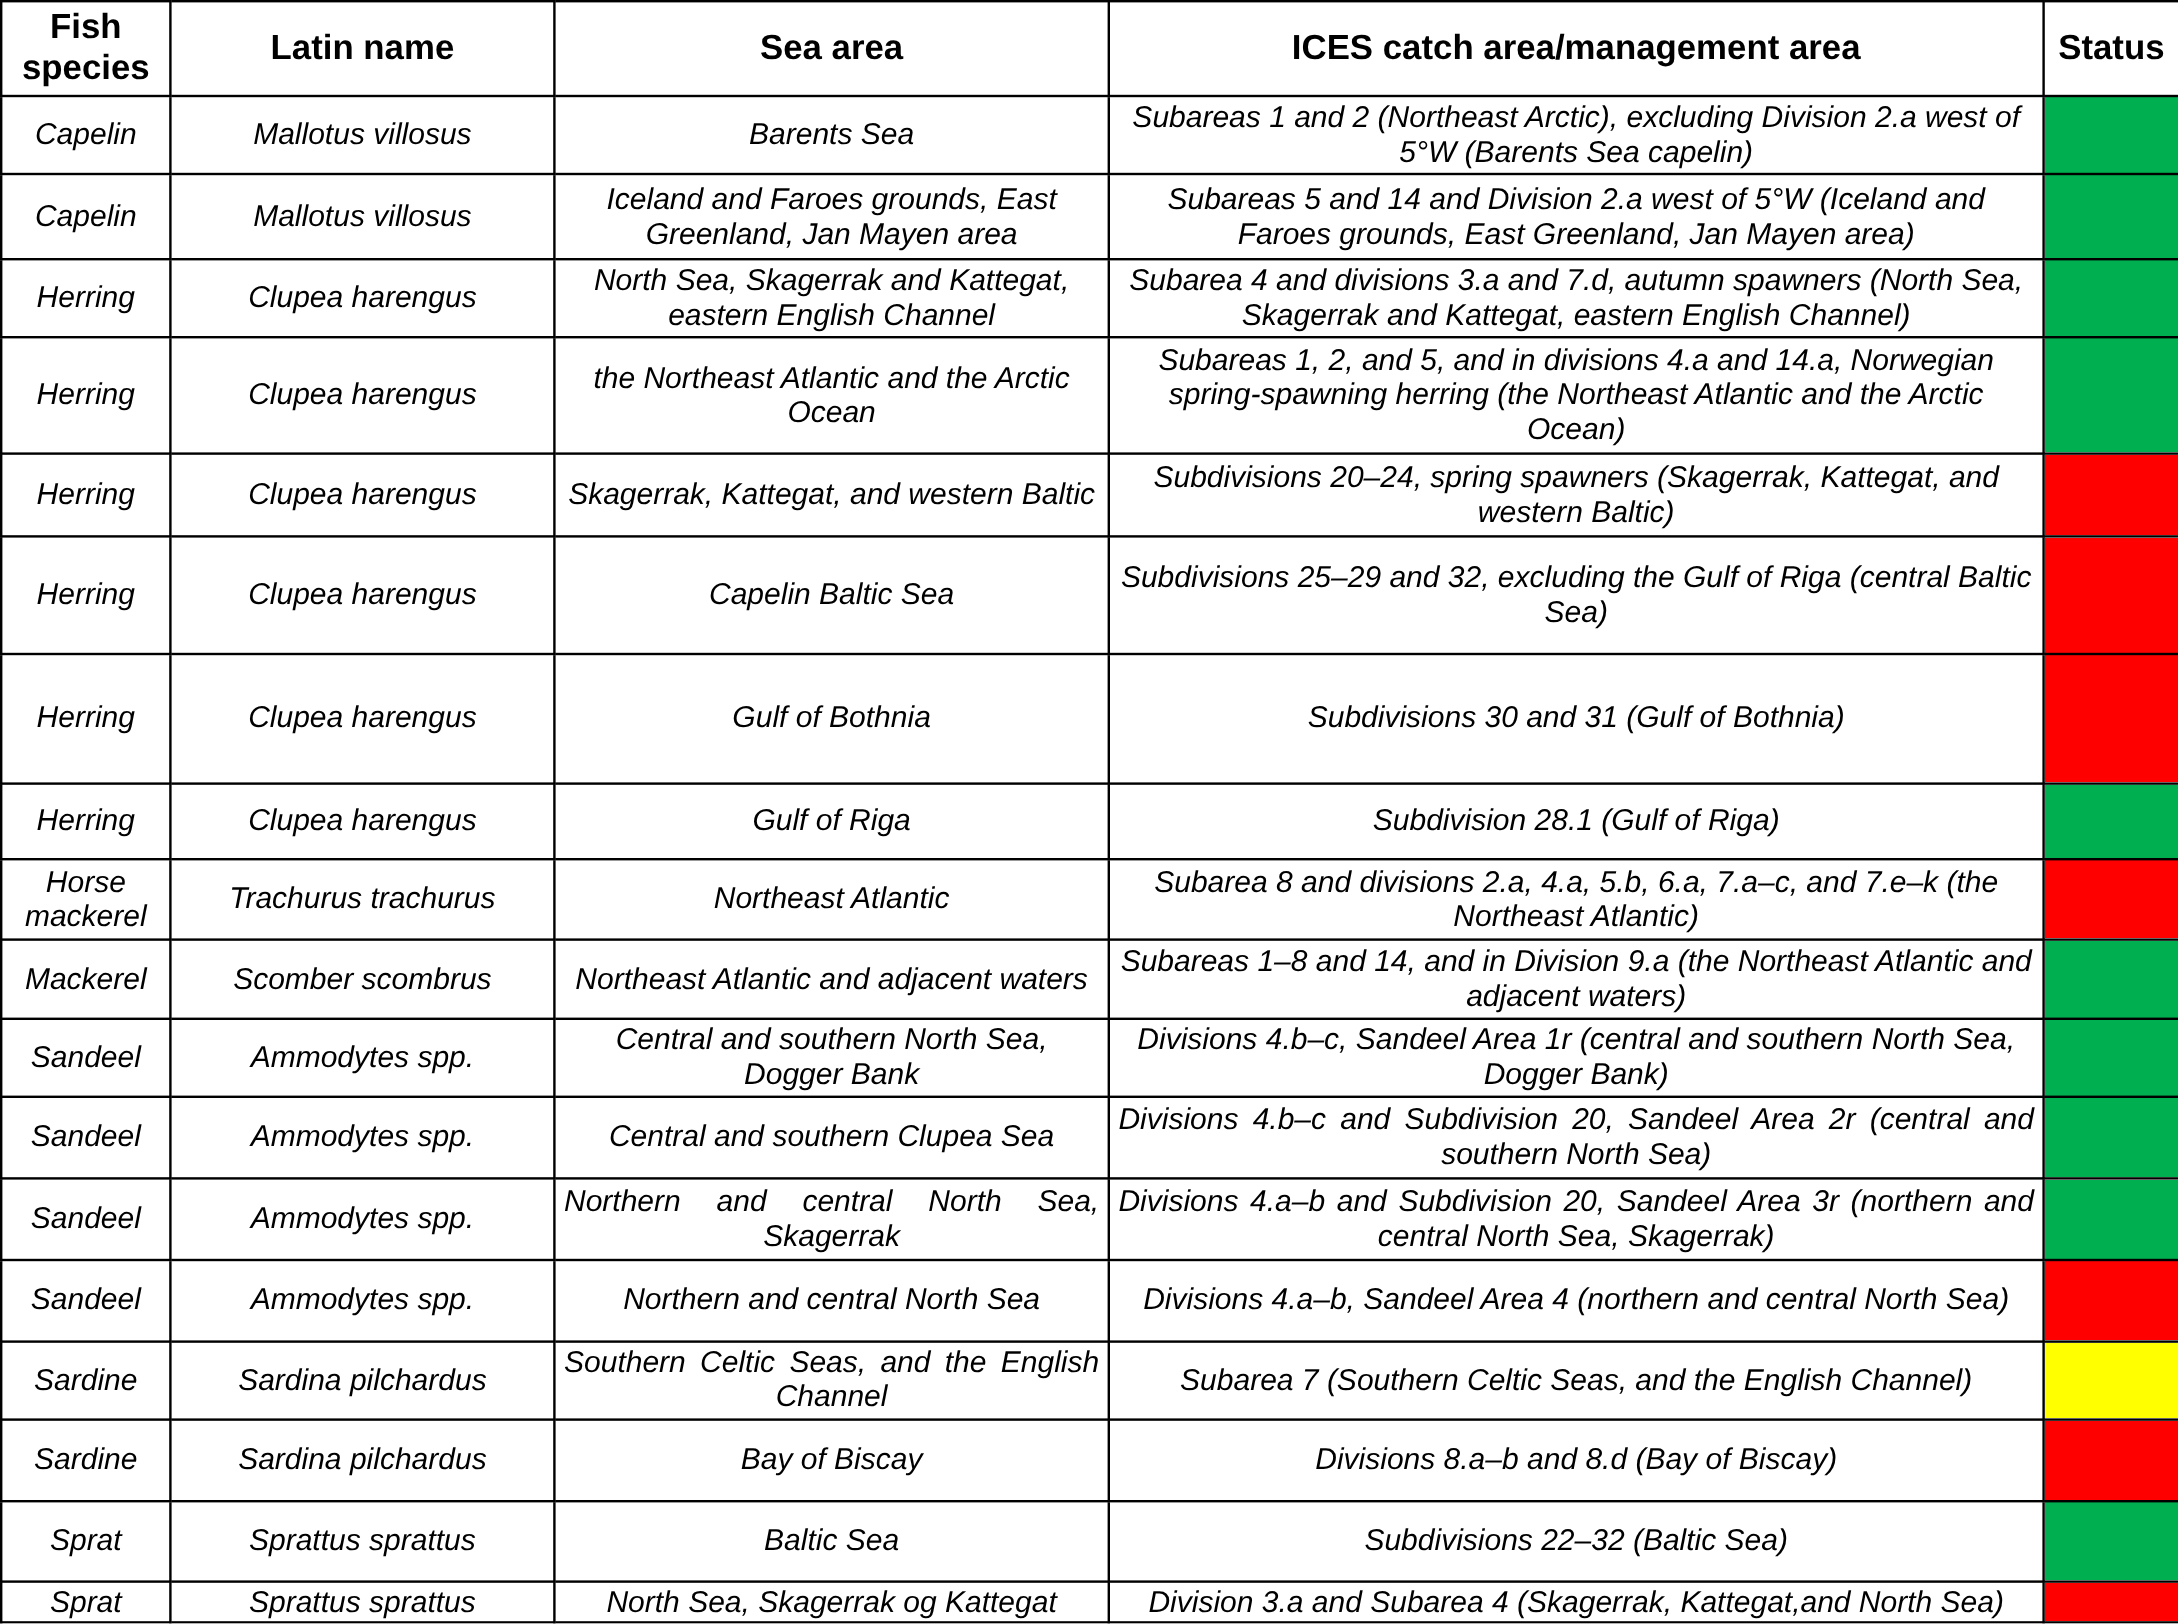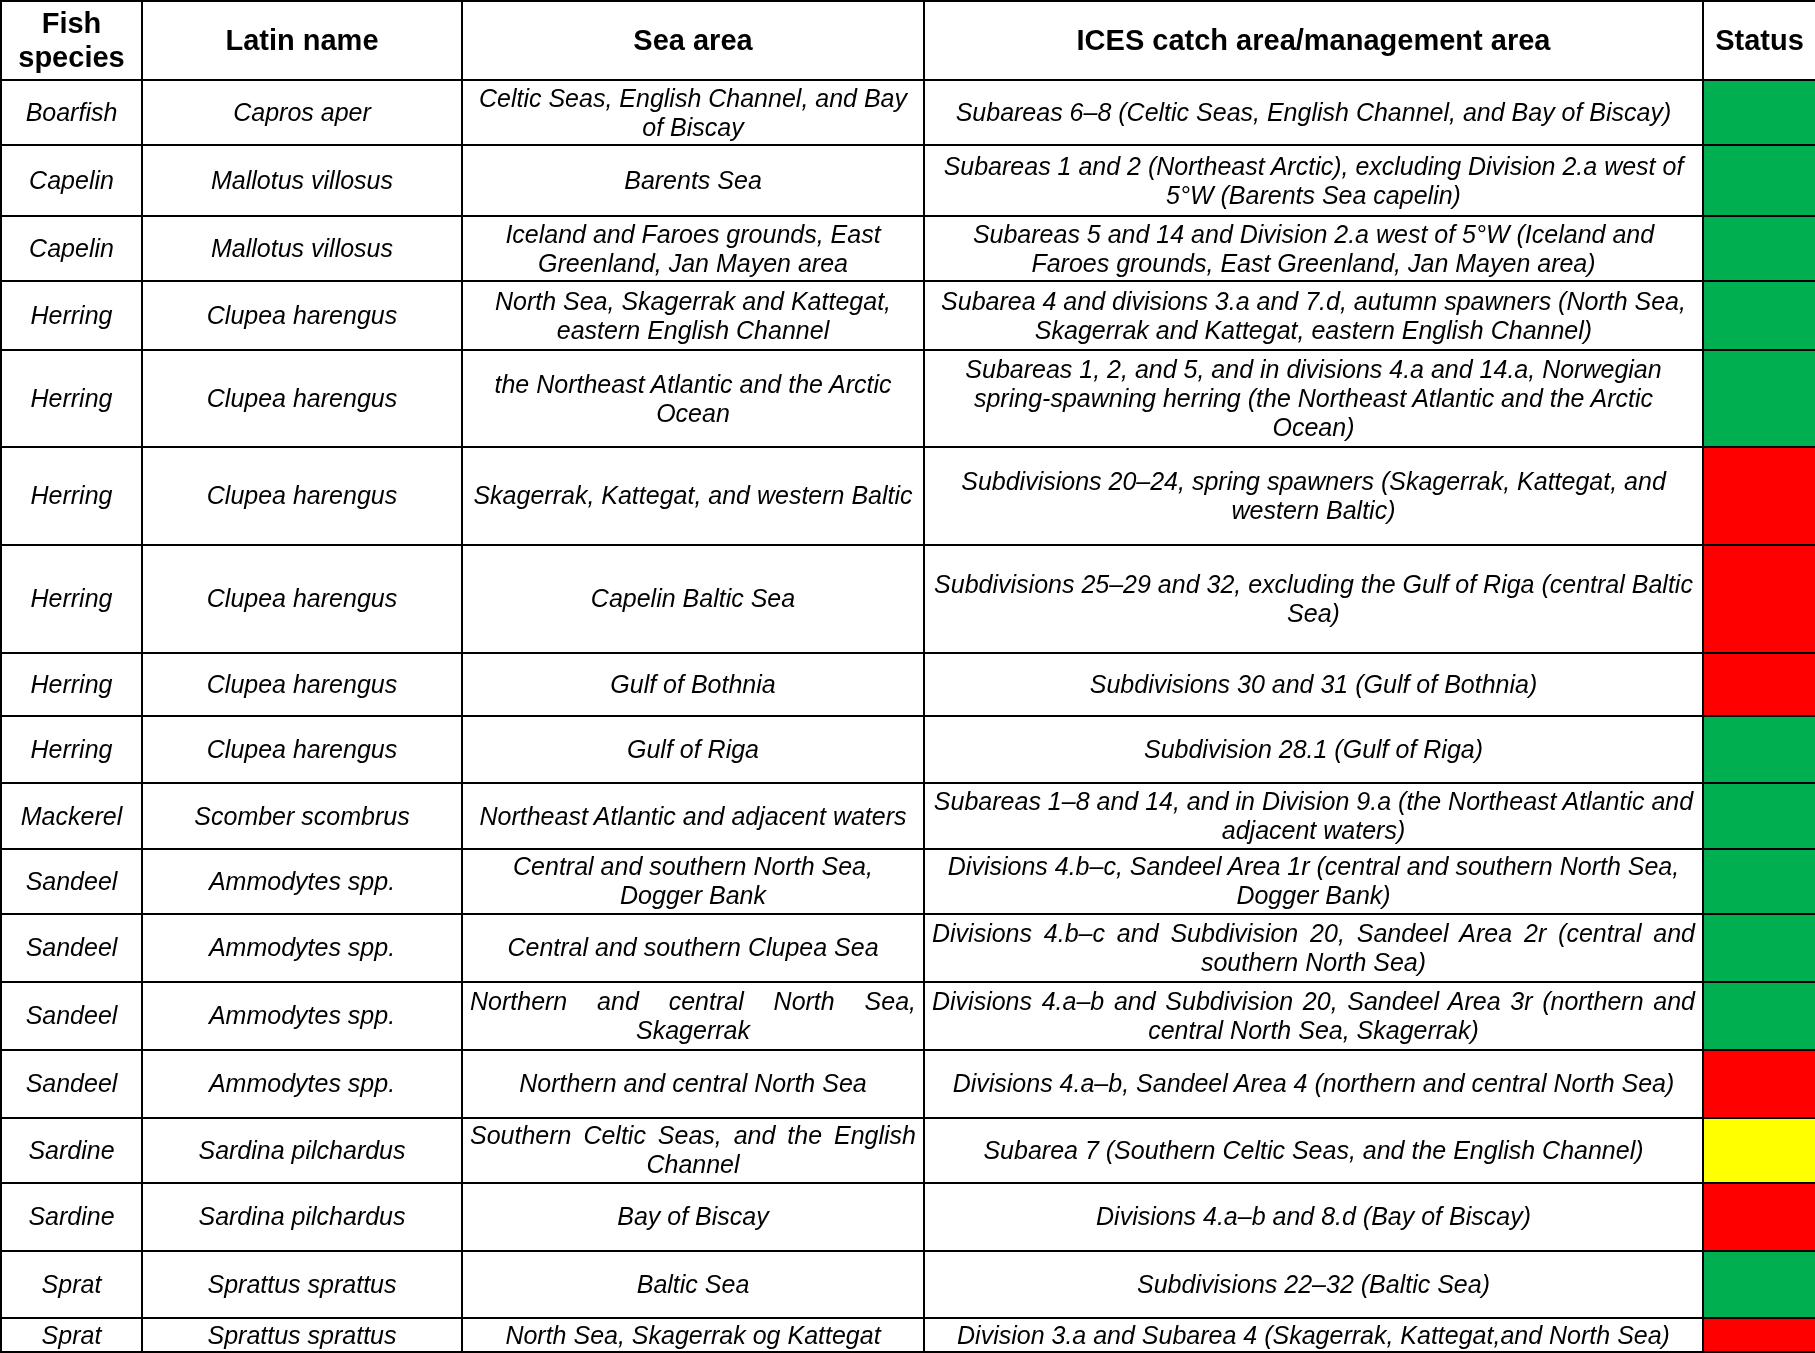--- a/index.html
+++ b/index.html
@@ -105,27 +105,20 @@
         <th>Fish species</th>
         <th>Latin name</th>
         <th>Sea area</th>
         <th>ICES catch area/management area</th>
         <th>Status</th>
       </tr>
     </thead>
     <tbody id="table-body">
 
         <tr>
-          <td>Boarfish</td>
-          <td>Capros aper</td>
-          <td>Celtic Seas, English Channel, and Bay of Biscay</td>
-          <td>Subareas 6–8 (Celtic Seas, English Channel, and Bay of Biscay)</td>
-          <td class="status" style="background: rgb(0, 176, 80);"></td>
-        </tr>
-        <tr>
           <td>Capelin</td>
           <td>Mallotus villosus</td>
           <td>Barents Sea</td>
           <td>Subareas 1 and 2 (Northeast Arctic), excluding Division 2.a west of 5°W (Barents Sea capelin)</td>
           <td class="status" style="background: rgb(0, 176, 80);"></td>
         </tr>
         <tr>
           <td>Capelin</td>
           <td>Mallotus villosus</td>
           <td>Iceland and Faroes grounds, East Greenland, Jan Mayen area</td>
@@ -166,20 +159,27 @@
           <td>Gulf of Bothnia</td>
           <td>Subdivisions 30 and 31 (Gulf of Bothnia)</td>
           <td class="status" style="background: rgb(255, 0, 0);"></td>
         </tr>
         <tr>
           <td>Herring</td>
           <td>Clupea harengus</td>
           <td>Gulf of Riga</td>
           <td>Subdivision 28.1 (Gulf of Riga)</td>
           <td class="status" style="background: rgb(0, 176, 80);"></td>
+        </tr>
+        <tr>
+          <td>Horse mackerel</td>
+          <td>Trachurus trachurus</td>
+          <td>Northeast Atlantic</td>
+          <td>Subarea 8 and divisions 2.a, 4.a, 5.b, 6.a, 7.a–c, and 7.e–k (the Northeast Atlantic)</td>
+          <td class="status" style="background: rgb(255, 0, 0);"></td>
         </tr>
         <tr>
           <td>Mackerel</td>
           <td>Scomber scombrus</td>
           <td>Northeast Atlantic and adjacent waters</td>
           <td>Subareas 1–8 and 14, and in Division 9.a (the Northeast Atlantic and adjacent waters)</td>
           <td class="status" style="background: rgb(0, 176, 80);"></td>
         </tr>
         <tr>
           <td>Sandeel</td>
@@ -213,21 +213,21 @@
           <td>Sardine</td>
           <td>Sardina pilchardus</td>
           <td>Southern Celtic Seas, and the English Channel</td>
           <td>Subarea 7 (Southern Celtic Seas, and the English Channel)</td>
           <td class="status" style="background: rgb(255, 255, 0);"></td>
         </tr>
         <tr>
           <td>Sardine</td>
           <td>Sardina pilchardus</td>
           <td>Bay of Biscay</td>
-          <td>Divisions 4.a–b and 8.d (Bay of Biscay)</td>
+          <td>Divisions 8.a–b and 8.d (Bay of Biscay)</td>
           <td class="status" style="background: rgb(255, 0, 0);"></td>
         </tr>
         <tr>
           <td>Sprat</td>
           <td>Sprattus sprattus</td>
           <td>Baltic Sea</td>
           <td>Subdivisions 22–32 (Baltic Sea)</td>
           <td class="status" style="background: rgb(0, 176, 80);"></td>
         </tr>
         <tr>

